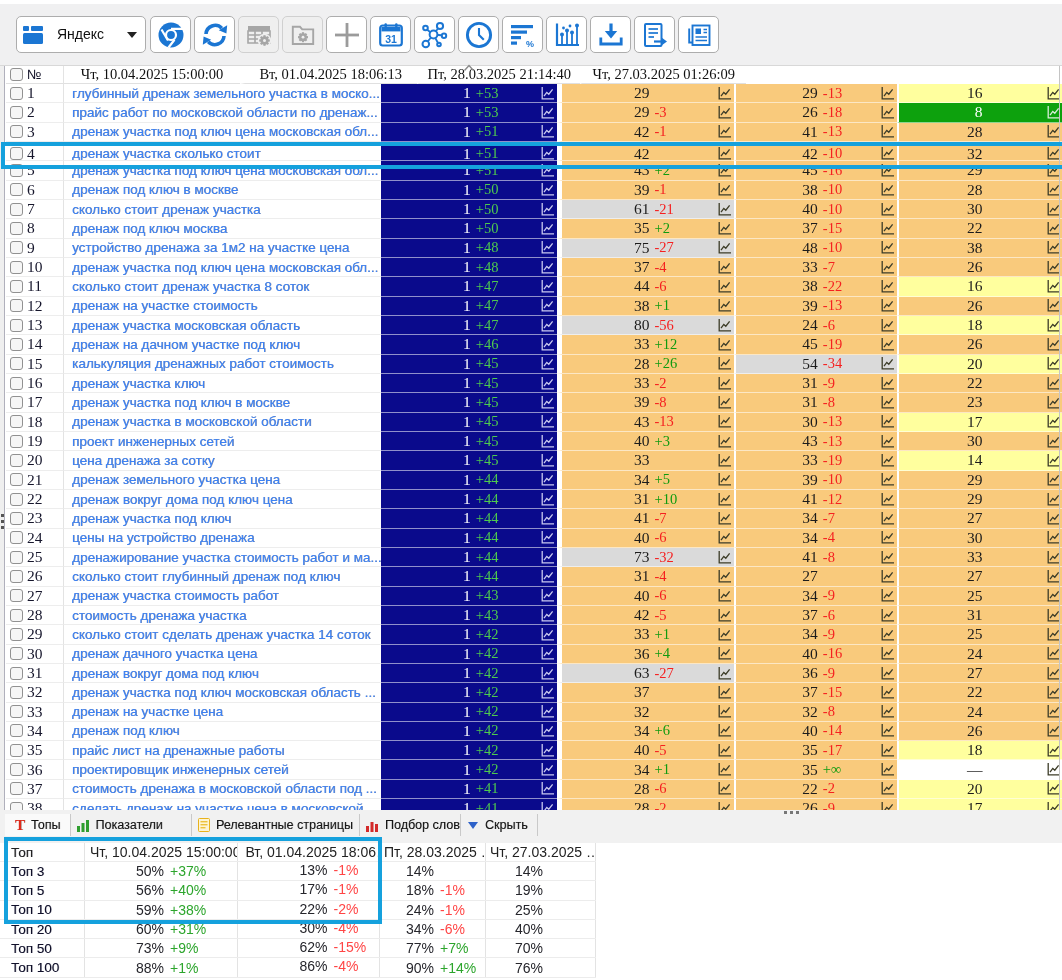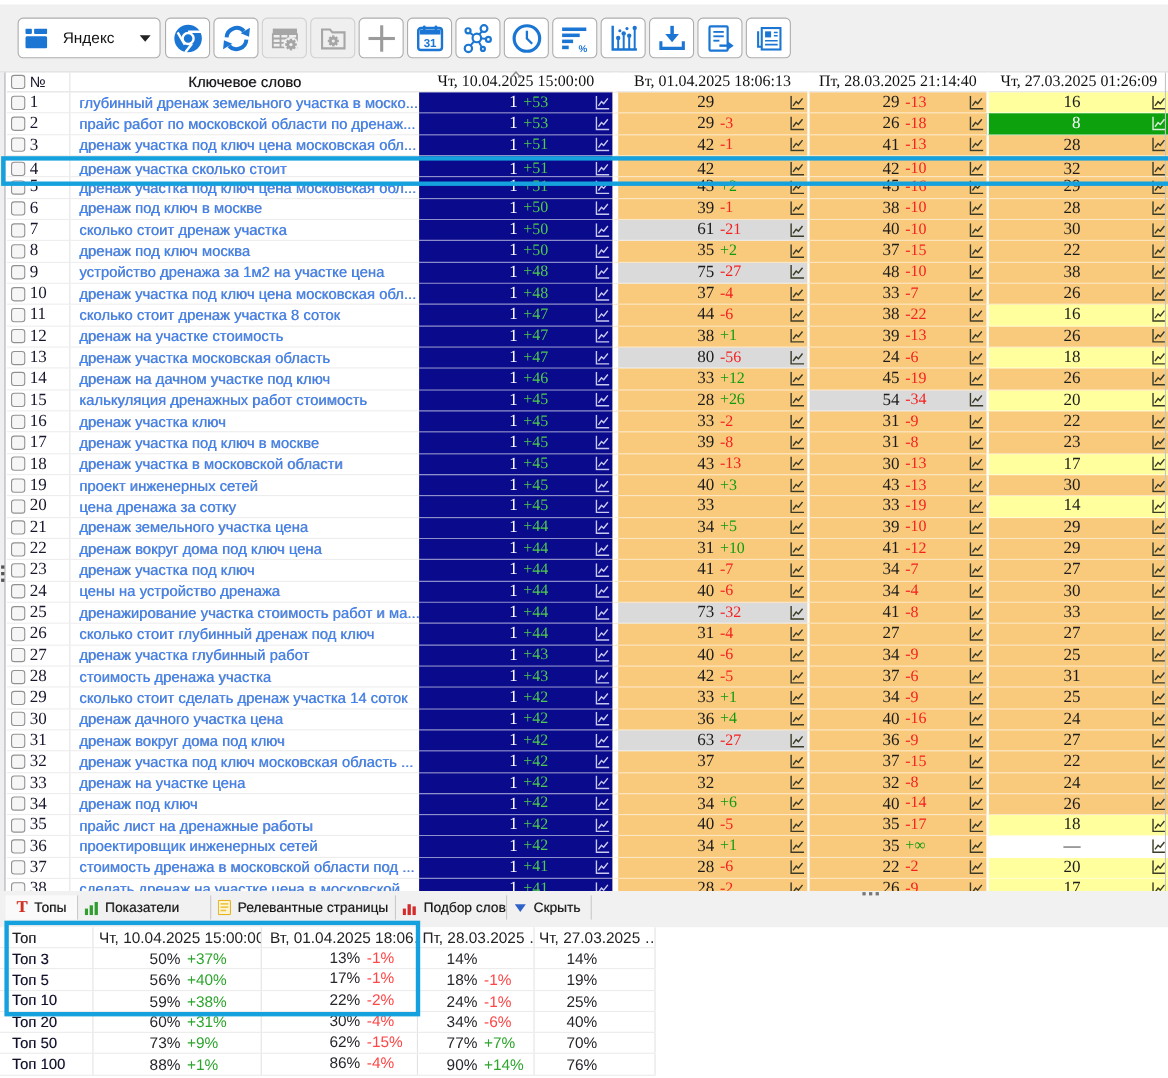--- a/index.html
+++ b/index.html
@@ -253,21 +253,20 @@
         </svg>
       </div>
 </div>
 
 <div id="mtable">
   <div class="hrow">
     <div class="c0">
           <span class="cb"></span>
           <span class="num" style="font-family:'Liberation Sans',sans-serif;font-size:13.5px;">№</span>
         </div>
-    <div class="c1">Ключевое слово</div>
     <div class="hd d1">Чт, 10.04.2025 15:00:00</div>
     <div class="hd d2">Вт, 01.04.2025 18:06:13</div>
     <div class="hd d3">Пт, 28.03.2025 21:14:40</div>
     <div class="hd d4">Чт, 27.03.2025 01:26:09</div>
   </div>
   <div class="row">
         <div class="c0">
           <span class="cb"></span>
           <span class="num">1</span>
         </div>
@@ -1248,21 +1247,21 @@
             <path d="M1.2 0 V11.8 H13" fill="none" stroke="#3c3c28" stroke-width="1.3"></path>
             <path d="M3 9.2 L5.8 5.4 L7.8 7.2 L11.6 2.4" fill="none" stroke="#3c3c28" stroke-width="1.3"></path>
           </svg>
         </div>
       </div>
 <div class="row">
         <div class="c0">
           <span class="cb"></span>
           <span class="num">27</span>
         </div>
-        <div class="c1">дренаж участка глубинный работ</div>
+        <div class="c1">дренаж участка стоимость работ</div>
         <div class="dc d1 nv">
           <span class="v" style="color:#ffffff">1</span>
           <span class="d" style="color:#4ecb4e">+43</span>
           <svg class="ci" width="13" height="13" viewBox="0 0 13 13">
             <path d="M1.2 0 V11.8 H13" fill="none" stroke="#c9c9ef" stroke-width="1.3"></path>
             <path d="M3 9.2 L5.8 5.4 L7.8 7.2 L11.6 2.4" fill="none" stroke="#c9c9ef" stroke-width="1.3"></path>
           </svg>
         </div>
         <div class="dc d2" style="background:#f9ca7c;">
           <span class="v" style="color:#1c1c1c">40</span>

